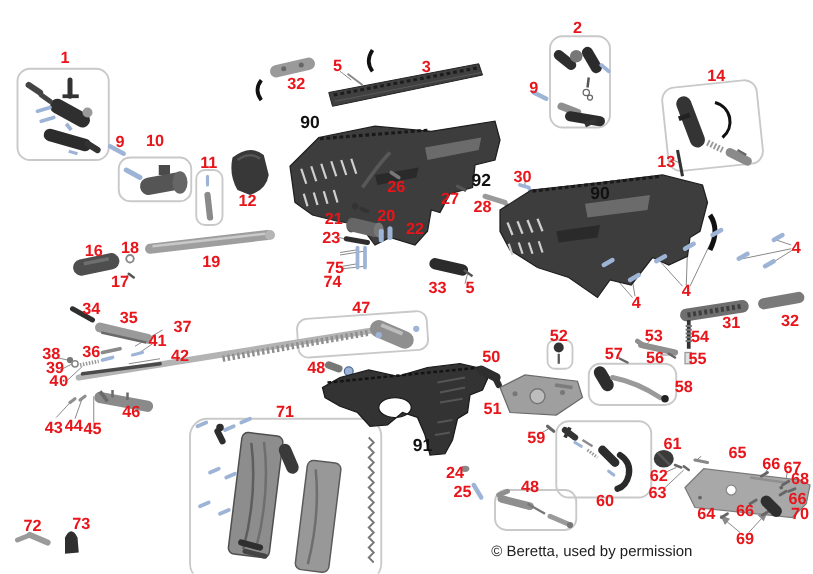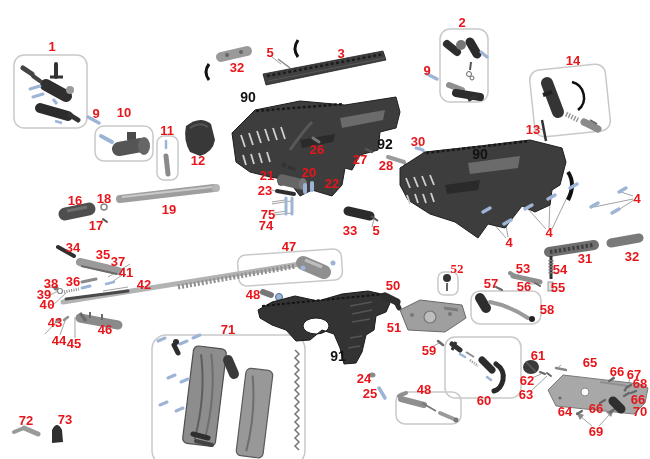--- a/index.html
+++ b/index.html
@@ -521,38 +521,38 @@
       <div class="plabel" style="left: 268px; top: 214px;">75</div>
       <div class="plabel" style="left: 350px; top: 230px;">33</div>
       <div class="plabel" style="left: 376px; top: 230px;">5</div>
       <div class="plabel" style="left: 509px; top: 242px;">4</div>
       <div class="plabel" style="left: 549px; top: 232px;">4</div>
       <div class="plabel" style="left: 637px; top: 198px;">4</div>
       <div class="plabel" style="left: 585px; top: 258px;">31</div>
       <div class="plabel" style="left: 632px; top: 256px;">32</div>
       <div class="plabel" style="left: 73px; top: 247px;">34</div>
       <div class="plabel" style="left: 103px; top: 254px;">35</div>
-      <div class="plabel" style="left: 118px; top: 261px; text-align: right;">37</div>
+      <div class="plabel" style="left: 146px; top: 261px; text-align: right;">37</div>
       <div class="plabel" style="left: 73px; top: 281px;">36</div>
       <div class="plabel" style="left: 126px; top: 272px;">41</div>
       <div class="plabel" style="left: 144px; top: 284px;">42</div>
-      <div class="plabel" style="left: 51px; top: 283px;">38</div>
+      <div class="plabel" style="left: 41px; top: 283px;">38</div>
       <div class="plabel" style="left: 44px; top: 294px;">39</div>
       <div class="plabel" style="left: 47px; top: 305px; font-family: Liberation Mono, monospace;">40</div>
       <div class="plabel" style="left: 289px; top: 246px;">47</div>
       <div class="plabel" style="left: 253px; top: 294px;">48</div>
-      <div class="plabel" style="left: 43px; top: 322px; margin-left: 12px;">43</div>
+      <div class="plabel" style="left: 43px; top: 342px;">43</div>
       <div class="plabel" style="left: 59px; top: 340px;">44</div>
       <div class="plabel" style="left: 74px; top: 343px; text-align: center;">45</div>
       <div class="plabel" style="left: 105px; top: 329px;">46</div>
       <div class="plabel" style="left: 228px; top: 329px;">71</div>
       <div class="plabel black" style="left: 338px; top: 356px;">91</div>
       <div class="plabel" style="left: 393px; top: 285px;">50</div>
       <div class="plabel" style="left: 394px; top: 327px;">51</div>
-      <div class="plabel" style="left: 457px; top: 268px; font-family: Liberation Serif, serif;">52</div>
+      <div class="plabel" style="left: 447px; top: 268px;">52</div>
       <div class="plabel" style="left: 523px; top: 268px;">53</div>
       <div class="plabel" style="left: 560px; top: 269px;">54</div>
       <div class="plabel" style="left: 491px; top: 283px;">57</div>
       <div class="plabel" style="left: 524px; top: 286px;">56</div>
       <div class="plabel" style="left: 558px; top: 287px;">55</div>
       <div class="plabel" style="left: 547px; top: 309px;">58</div>
       <div class="plabel" style="left: 429px; top: 350px;">59</div>
       <div class="plabel" style="left: 484px; top: 400px;">60</div>
       <div class="plabel" style="left: 538px; top: 355px;">61</div>
       <div class="plabel" style="left: 527px; top: 380px;">62</div>
@@ -566,14 +566,15 @@
       <div class="plabel" style="left: 640px; top: 411px;">70</div>
       <div class="plabel" style="left: 596px; top: 408px;">66</div>
       <div class="plabel" style="left: 596px; top: 431px;">69</div>
       <div class="plabel" style="left: 364px; top: 378px;">24</div>
       <div class="plabel" style="left: 370px; top: 393px;">25</div>
       <div class="plabel" style="left: 424px; top: 389px;">48</div>
       <div class="plabel" style="left: 26px; top: 420px;">72</div>
       <div class="plabel" style="left: 65px; top: 419px;">73</div>
     </div>
 
+<div class="attribution">© Beretta, used by permission</div>
 
 </div>
 
 </body></html>

